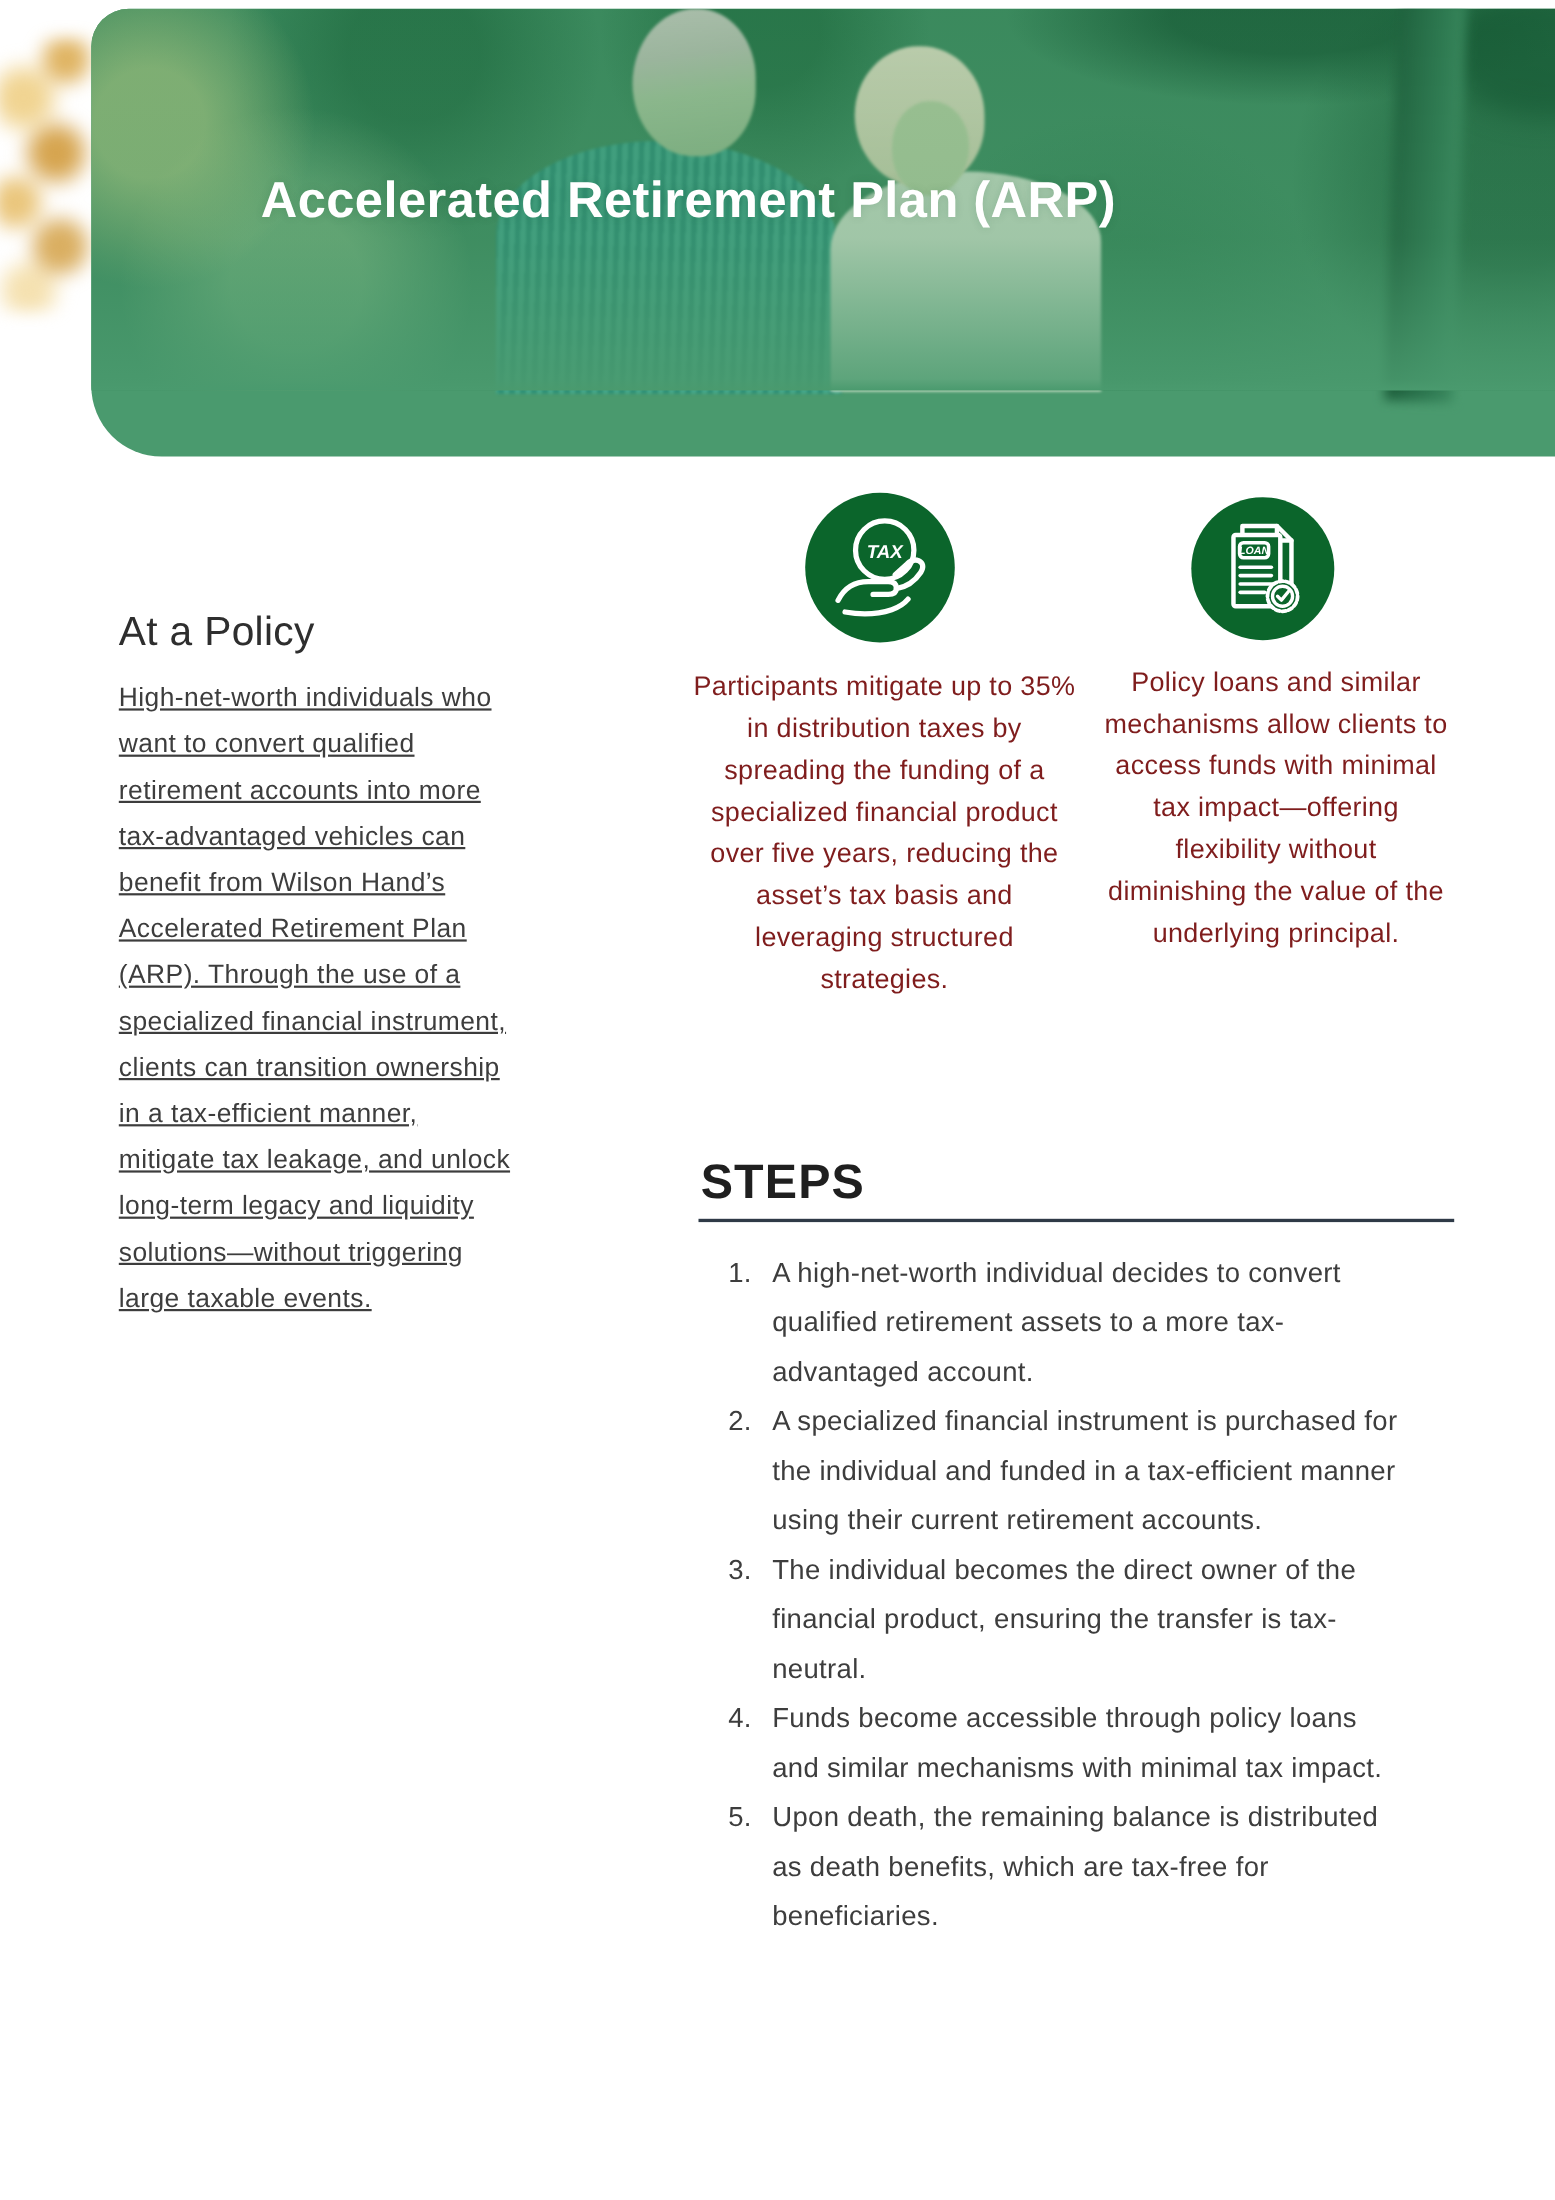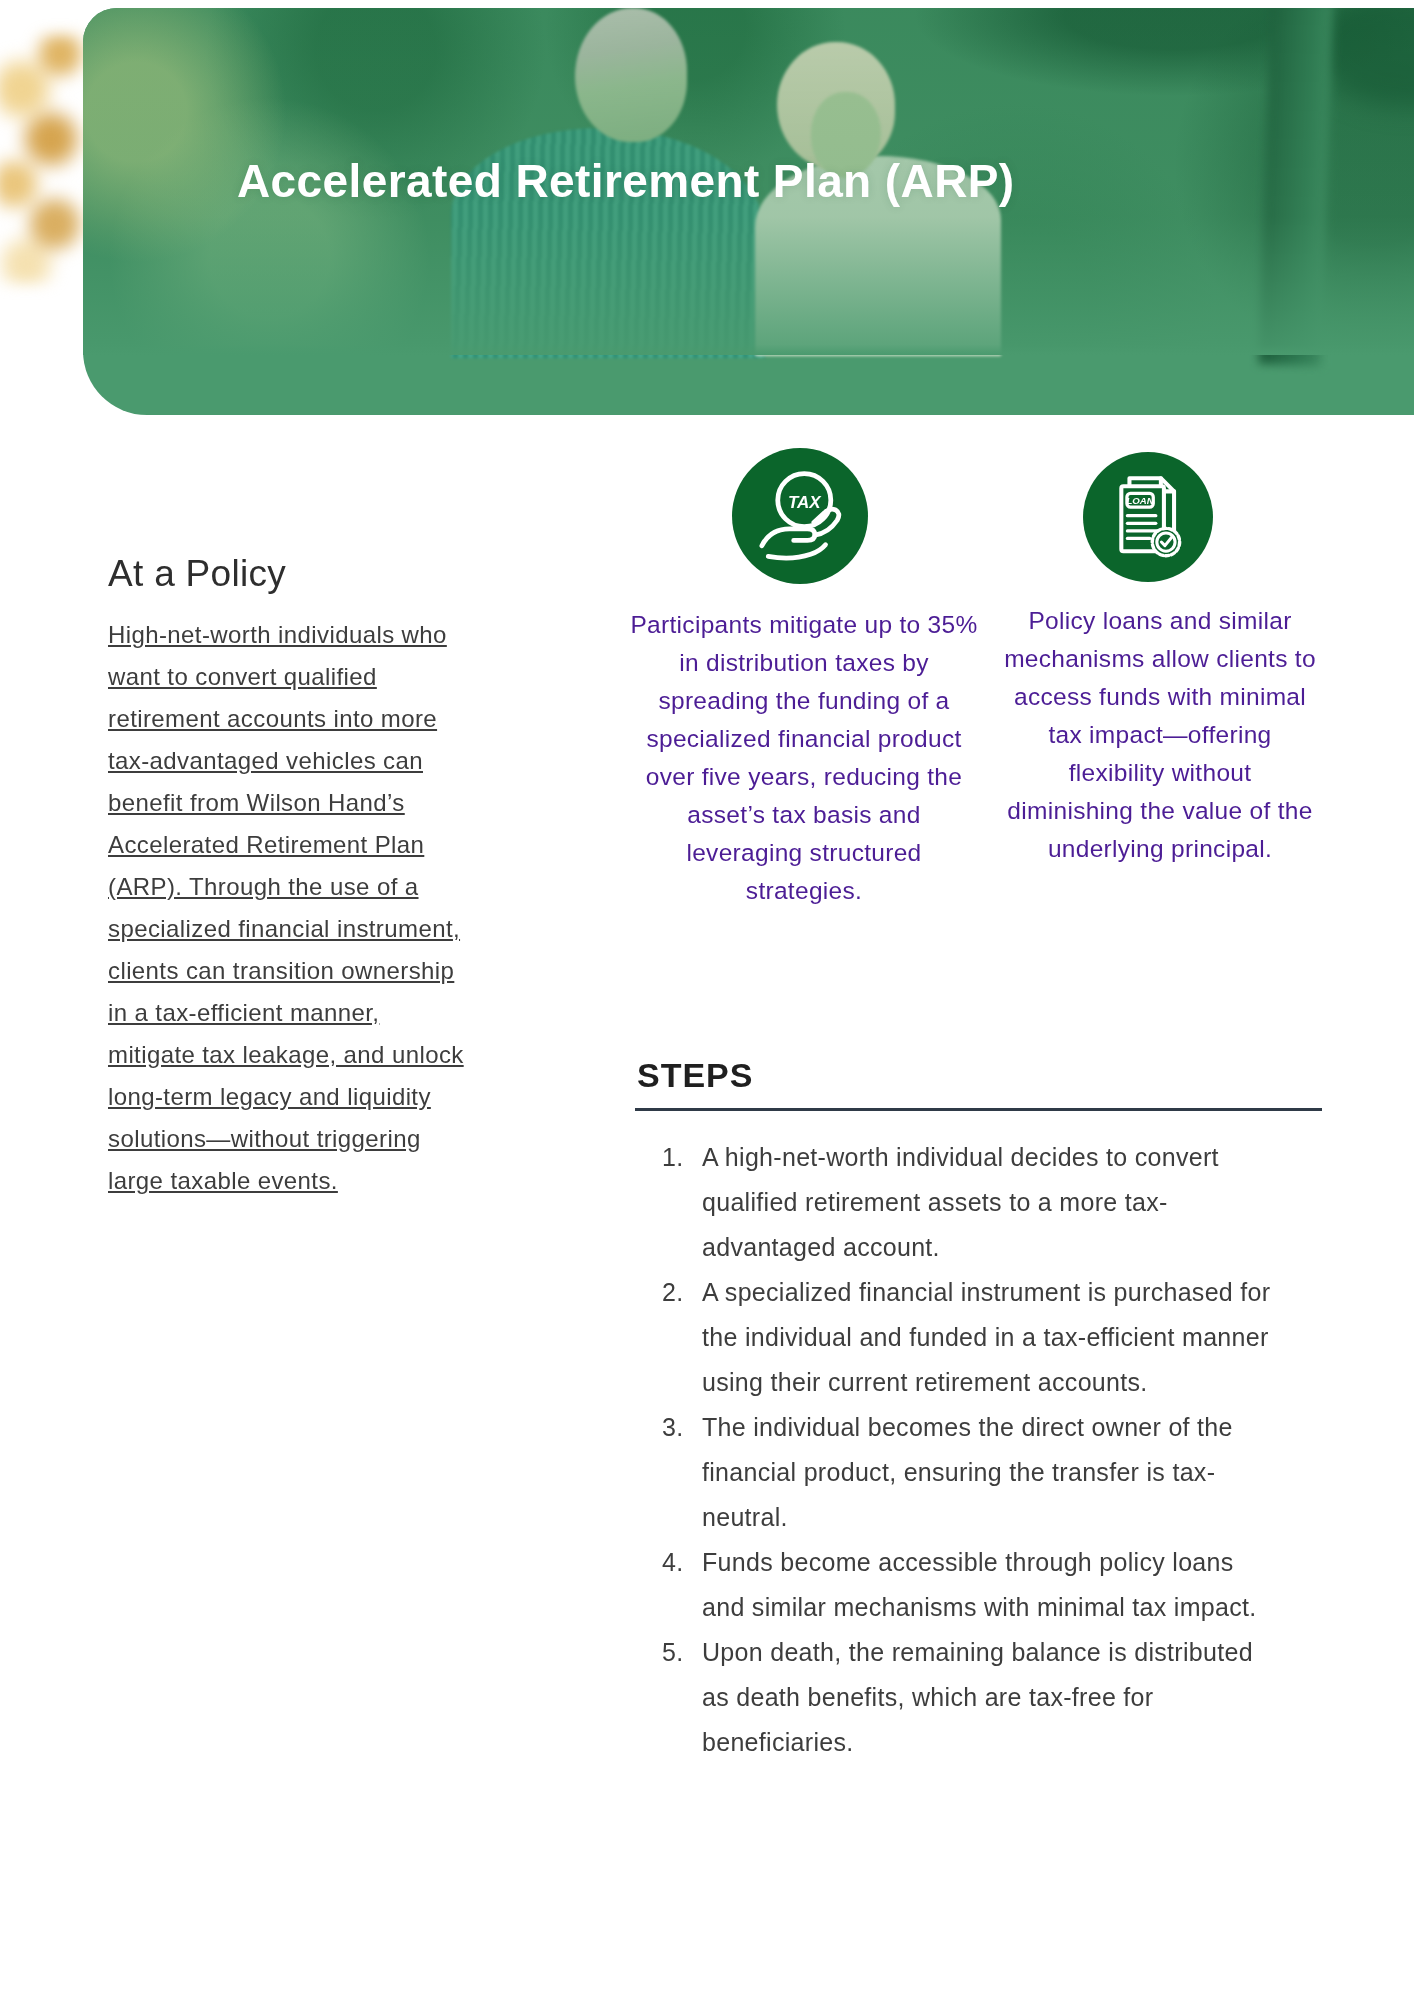--- a/index.html
+++ b/index.html
@@ -82,29 +82,29 @@
   
   .icon-circle{
     position:absolute;border-radius:50%;background:#0b652b;
     display:flex;align-items:center;justify-content:center;font-style:italic;
   }
   .icon-circle svg{width:78%;height:78%;}
   .icon-tax{left:732px;top:448px;width:136px;height:136px;}
   .icon-loan{left:1083px;top:452px;width:130px;height:130px;}
   .benefit-text{
     position:absolute;margin:0;text-align:center;
-    font-size:24.5px;line-height:38px;letter-spacing:.3px;color:#4c1d95;
+    font-size:24.5px;line-height:38px;letter-spacing:.3px;color:#7f1d1d;
   }
   .benefit-text.tax{left:626px;top:606px;width:356px;}
   .benefit-text.loan{left:1004px;top:602px;width:312px;text-align:center;}
 
   
   .steps-heading{
     position:absolute;left:637px;top:1056px;margin:0;
-    font-size:34px;line-height:38px;font-weight:700;color:#1f1f1f;letter-spacing:1px;
+    font-size:44px;line-height:38px;font-weight:700;color:#1f1f1f;letter-spacing:1px;
   }
   .steps-rule{position:absolute;left:635px;top:1108px;width:687px;height:3px;background:#2f3a47;}
   .steps-list{
     position:absolute;left:630px;top:1135px;width:648px;margin:0;padding:0;
     list-style:none;font-size:25px;line-height:45px;letter-spacing:.3px;color:#3d3d3d;
   }
   .steps-list li{position:relative;padding-left:72px;margin:0;}
   .steps-list .num{position:absolute;left:32px;}
 
   svg text{font-family:"Liberation Sans", sans-serif;}

